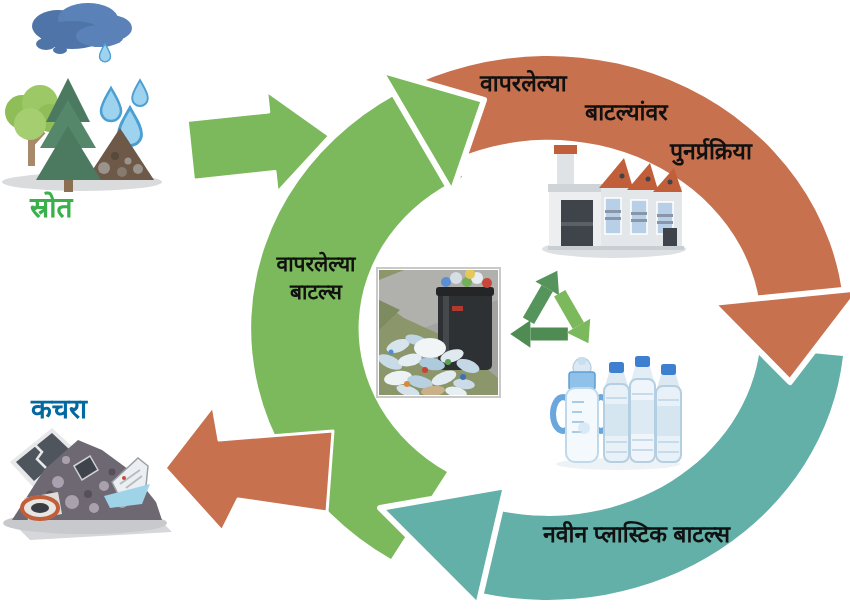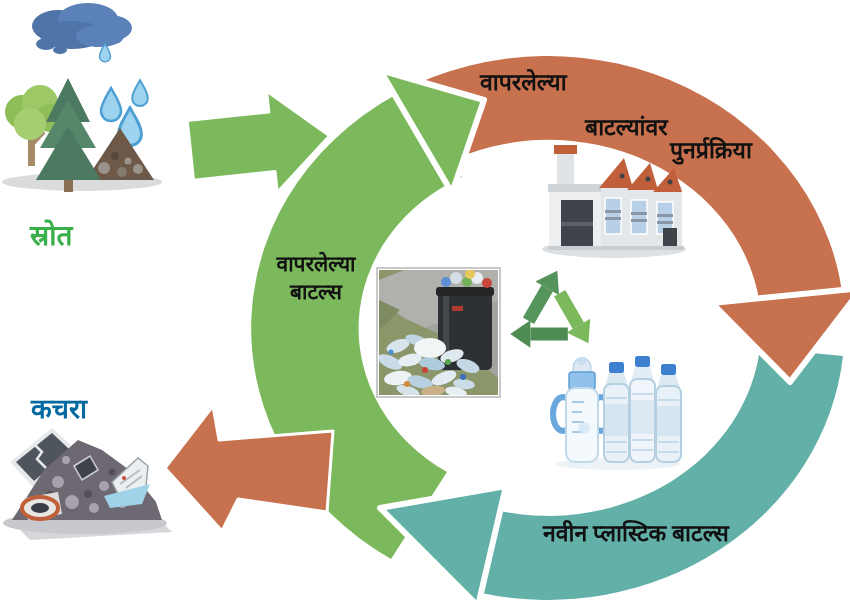--- a/index.html
+++ b/index.html
@@ -1,18 +1,18 @@
 <!DOCTYPE html>
 <html><head>
 <meta charset="utf-8">
 <style>
   html,body{margin:0;padding:0;background:#ffffff;}
   #stage{
     position:relative;width:850px;height:615px;overflow:hidden;background:#ffffff;
-    font-family:Liberation Serif, serif;
+    font-family:Liberation Sans, sans-serif;
   }
   #art{position:absolute;left:0;top:0;}
   .lbl{
     position:absolute;font-weight:bold;color:#111;white-space:nowrap;
     line-height:1.15;letter-spacing:0;
   }
   .arcLbl{font-size:23px;}
   .leftBlock{
     position:absolute;left:248px;top:250px;width:136px;text-align:center;
     font-weight:bold;font-size:21px;line-height:28px;color:#111;
@@ -255,27 +255,27 @@
     <g>
       <polygon points="112,482 138,458 148,466 146,486 120,498" fill="#ECEFF1" stroke="#9AA0A6" stroke-width="1.5"></polygon>
       <path d="M120,484 l20,-14 M126,488 l16,-12" stroke="#B6BCC1" stroke-width="2"></path>
       <circle cx="124" cy="478" r="2" fill="#C8473A"></circle>
       <polygon points="104,496 150,484 142,504 110,508" fill="#9FD4E8"></polygon>
     </g>
   </g>
 </svg>
 
 <div class="lbl arcLbl" style="left: 480px; top: 70px; color: rgb(17, 17, 17);">वापरलेल्या</div>
-<div class="lbl arcLbl" style="left: 585px; top: 99px; color: rgb(17, 17, 17); margin-top: 16px;">बाटल्यांवर</div>
+<div class="lbl arcLbl" style="left: 585px; top: 99px; color: rgb(17, 17, 17);">बाटल्यांवर</div>
 <div class="lbl arcLbl" style="left: 670px; top: 138px; color: rgb(17, 17, 17);">पुनर्प्रक्रिया</div>
 
 <div class="leftBlock" style="color: rgb(17, 17, 17);">
   <div>वापरलेल्या</div>
   <div>बाटल्स</div>
 </div>
 
 <div class="lbl arcLbl" style="left: 505px; top: 521px; color: rgb(17, 17, 17); margin-left: 38px;">नवीन प्लास्टिक बाटल्स</div>
 
-<div class="lbl srcLbl" style="left: 30px; top: 192px; color: rgb(58, 176, 74); margin-top: 28px;">स्रोत</div>
+<div class="lbl srcLbl" style="left: 30px; top: 192px; color: rgb(58, 176, 74);">स्रोत</div>
 
 <div class="lbl wasteLbl" style="left: 31px; top: 394px; color: #0369a1;">कचरा</div>
 
 </div>
 
 </body></html>

